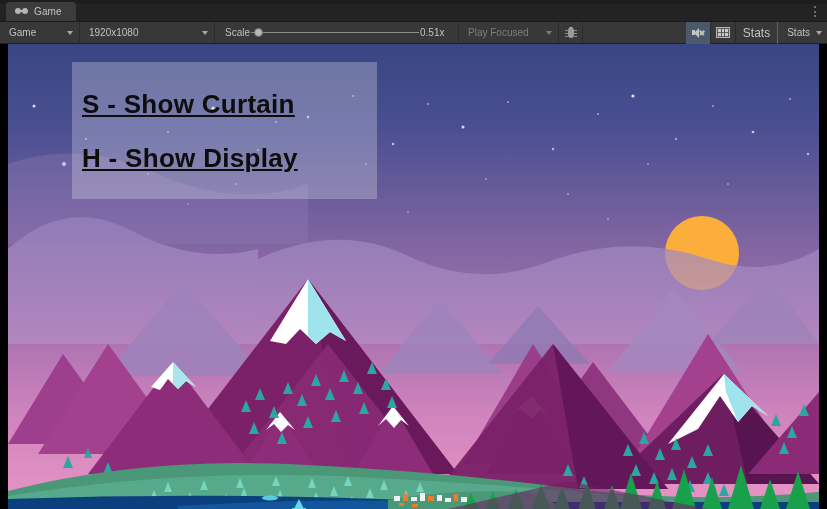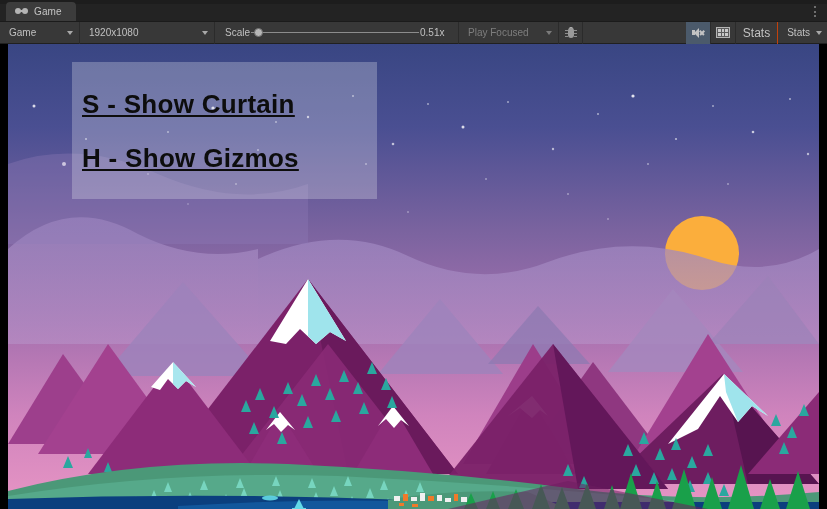--- a/index.html
+++ b/index.html
@@ -479,18 +479,18 @@
             <path d="M478,465 l7,-18 l7,18 Z"></path>
             <path d="M456,465 l7,-16 l7,16 Z"></path>
           </g>
 
           <path d="M440,465 L560,437 L700,465 Z" fill="#6e1d60" opacity=".55"></path>
         </g>
       </svg>
 
       <div class="overlay">
         <div class="overlay-line">S - Show Curtain</div>
-        <div class="overlay-line">H - Show Gizmos</div>
+        <div class="overlay-line">H - Show Display</div>
       </div>
     </div>
   </div>
 
 </div>
 
 </body></html>

